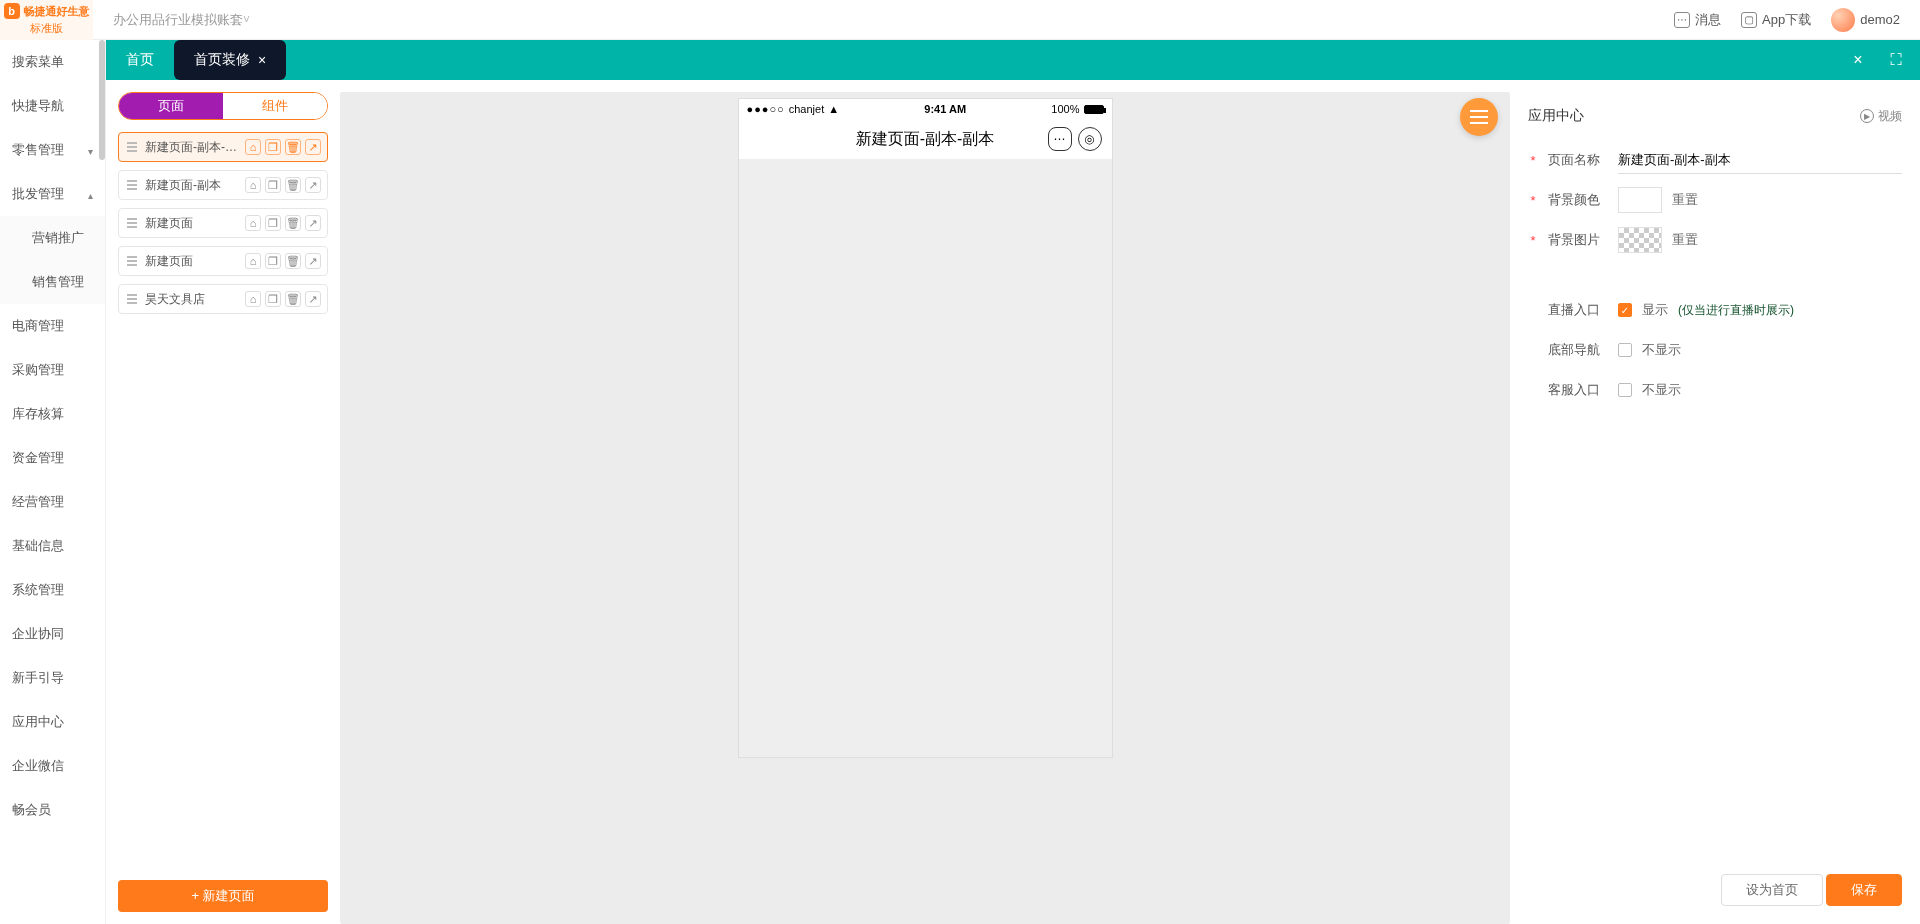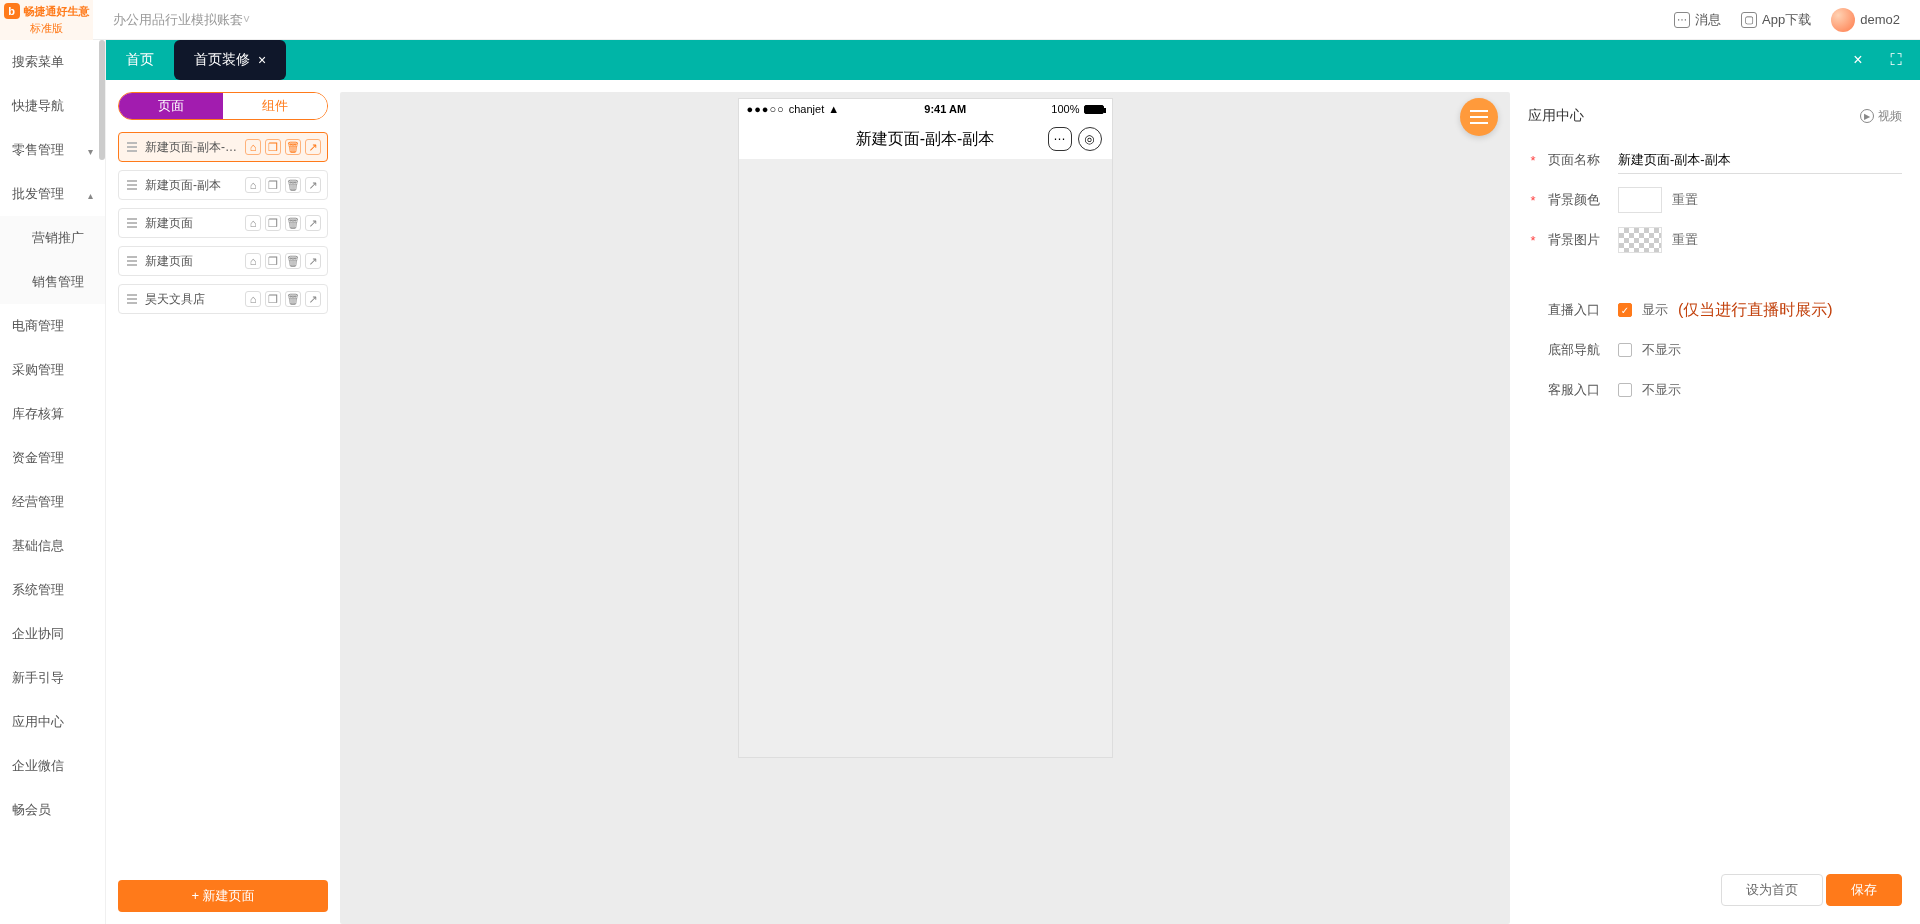--- a/index.html
+++ b/index.html
@@ -93,21 +93,21 @@
 .req { color: #ff4040; width: 10px; text-align: center; }
 .fr-label { width: 60px; color: #555; }
 .fr-input { flex: 1; height: 28px; border: none; border-bottom: 1px solid #ddd; padding: 2px 0; outline: none; font-size: 13px; }
 .swatch { width: 44px; height: 26px; border: 1px solid #e0e0e0; background: #fff; }
 .swatch.checker { background-image: linear-gradient(45deg,#ccc 25%,transparent 25%),linear-gradient(-45deg,#ccc 25%,transparent 25%),linear-gradient(45deg,transparent 75%,#ccc 75%),linear-gradient(-45deg,transparent 75%,#ccc 75%); background-size: 10px 10px; background-position: 0 0,0 5px,5px -5px,-5px 0; }
 .reset-link { color: #666; cursor: pointer; }
 .gap { height: 30px; }
 .chk { width: 14px; height: 14px; border: 1px solid #bbb; border-radius: 2px; display: inline-flex; align-items: center; justify-content: center; cursor: pointer; }
 .chk.on { background: #ff7a1a; border-color: #ff7a1a; color: #fff; font-size: 10px; }
 .fr-text { color: #666; }
-.fr-hint { color: #c2410c; font-size: 16px; }
+.fr-hint { color: #14532d; font-size: 12px; }
 .rp-footer { margin-top: auto; display: flex; gap: 3px; justify-content: flex-end; padding-bottom: 18px; }
 .btn { height: 32px; padding: 0 24px; border-radius: 4px; display: flex; align-items: center; cursor: pointer; font-size: 13px; }
 .btn-plain { background: #fff; border: 1px solid #ddd; color: #666; }
 .btn-primary { background: #ff7a1a; color: #fff; border: 1px solid #ff7a1a; }
 </style>
 </head>
 <body>
 
 <div class="app">
 

